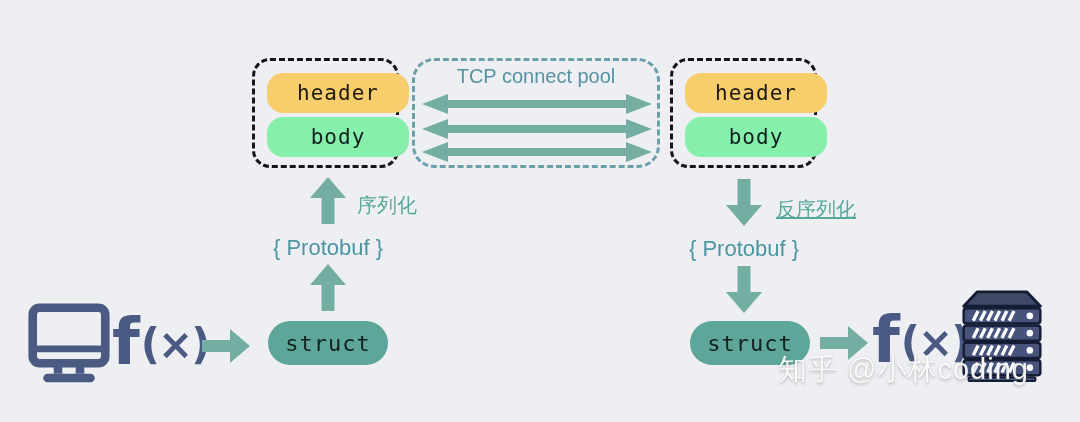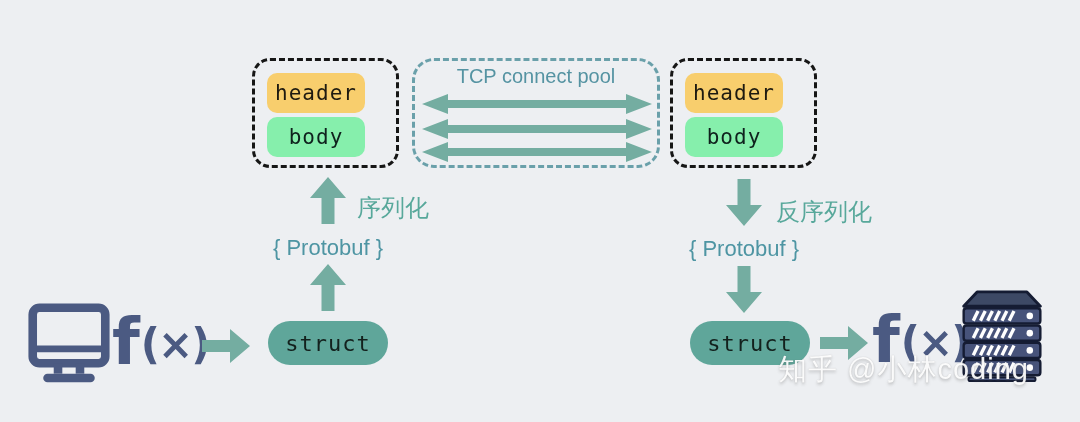--- a/index.html
+++ b/index.html
@@ -7,21 +7,21 @@
     position:relative;width:1080px;height:422px;overflow:hidden;
     background:#EDEFF2;font-family:"Liberation Sans",sans-serif;
   }
   .abs{position:absolute;}
 
   
   .packet{
     width:141px;height:104px;border:3px dashed #161616;border-radius:18px;
   }
   .chip{
-    position:absolute;left:12px;width:98px;height:40px;border-radius:10px;
+    position:absolute;left:12px;width:142px;height:40px;border-radius:16px;
     display:flex;align-items:center;justify-content:center;
     font-family:"DejaVu Sans Mono","Liberation Mono",monospace;
     font-size:21px;letter-spacing:1px;color:#1e1a10;
   }
   .chip.header{top:12px;background:#F8CE6D;}
   .chip.body{top:56px;background:#86efac;color:#0f211d;}
 
   
   .pool{
     width:242px;height:104px;border:3px dashed #6AA0AA;border-radius:22px;
@@ -33,21 +33,21 @@
   .darrow{position:absolute;left:7px;width:230px;height:22px;}
 
   
   .structbox{
     width:120px;height:44px;background:#5FA69A;border-radius:22px;
     display:flex;align-items:center;justify-content:center;
     font-family:"DejaVu Sans Mono","Liberation Mono",monospace;
     font-size:22px;letter-spacing:1px;color:#13211d;
   }
 
-  .lbl-serialize{font-size:24px;color:#58A89B;}
+  .lbl-serialize{font-size:20px;color:#58A89B;}
   .lbl-protobuf{font-size:22px;color:#4E95A3;width:140px;text-align:center;}
 
   .fx{display:flex;align-items:center;color:#4B5A82;font-weight:bold;
       font-family:"DejaVu Sans",sans-serif;}
   .fx .fx-f{font-size:64px;line-height:.85;}
   .fx .fx-p{font-size:42px;line-height:1;margin-left:1px;margin-top:6px;letter-spacing:-2px;}
 
   .watermark{
     font-size:29px;letter-spacing:1px;color:rgba(255,255,255,.93);
     text-shadow:0 2px 3px rgba(90,90,90,.30), 0 0 1px rgba(120,120,120,.35);
@@ -88,21 +88,21 @@
   <div class="abs lbl-serialize" style="left:357px;top:192px;">序列化</div>
   <div class="abs lbl-protobuf" style="left:258px;top:235px;">{ Protobuf }</div>
   <svg class="abs" style="left:310px;top:264px;width:36px;height:47px;" viewBox="0 0 36 47">
     <polygon points="18,0 36,21 24.5,21 24.5,47 11.5,47 11.5,21 0,21" fill="#74ADA1"></polygon>
   </svg>
   <div class="structbox abs" style="left:268px;top:321px;">struct</div>
 
   <svg class="abs" style="left:726px;top:179px;width:36px;height:47px;" viewBox="0 0 36 47">
     <polygon points="18,47 0,26 11.5,26 11.5,0 24.5,0 24.5,26 36,26" fill="#74ADA1"></polygon>
   </svg>
-  <div class="abs lbl-serialize" style="left:776px;top:196px;">反序列化</div>
+  <div class="abs lbl-serialize" style="left:776px;top:196px;text-decoration:underline;">反序列化</div>
   <div class="abs lbl-protobuf" style="left:674px;top:236px;">{ Protobuf }</div>
   <svg class="abs" style="left:726px;top:266px;width:36px;height:47px;" viewBox="0 0 36 47">
     <polygon points="18,47 0,26 11.5,26 11.5,0 24.5,0 24.5,26 36,26" fill="#74ADA1"></polygon>
   </svg>
   <div class="structbox abs" style="left:690px;top:321px;">struct</div>
 
   <svg class="abs" style="left:27px;top:302px;width:84px;height:88px;" viewBox="0 0 88 92">
     <rect x="6" y="6" width="76" height="58" rx="7" fill="none" stroke="#4B5A82" stroke-width="9"></rect>
     <line x1="10" y1="49" x2="78" y2="49" stroke="#4B5A82" stroke-width="7"></line>
     <rect x="28" y="64" width="9" height="11" fill="#4B5A82"></rect>

